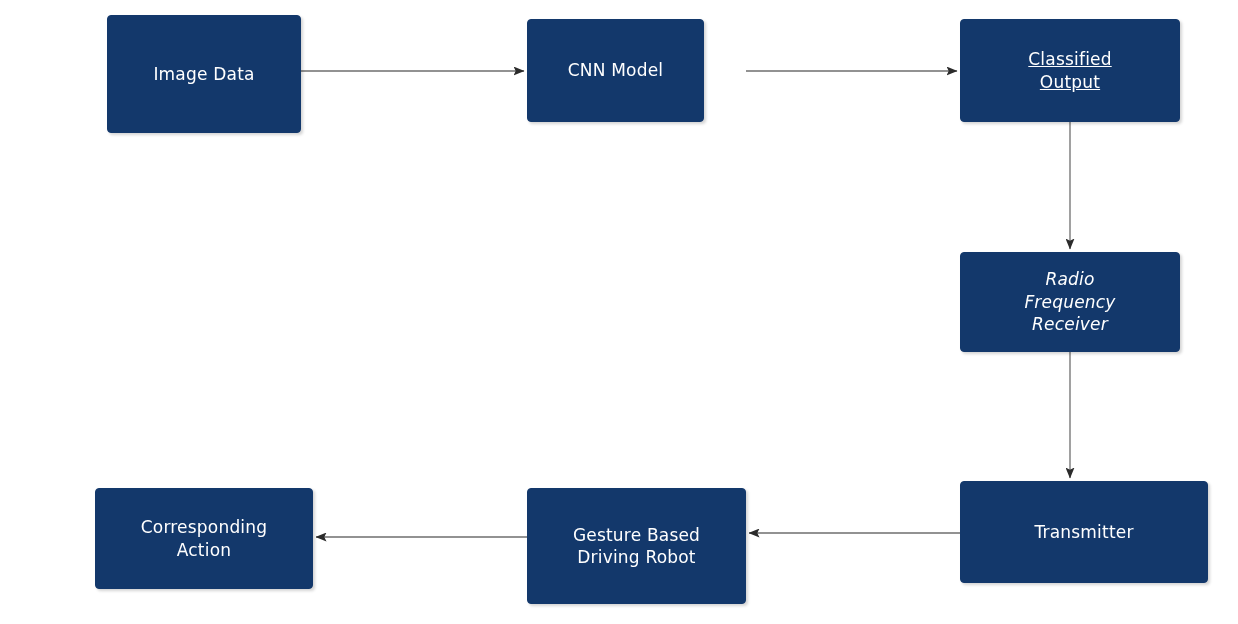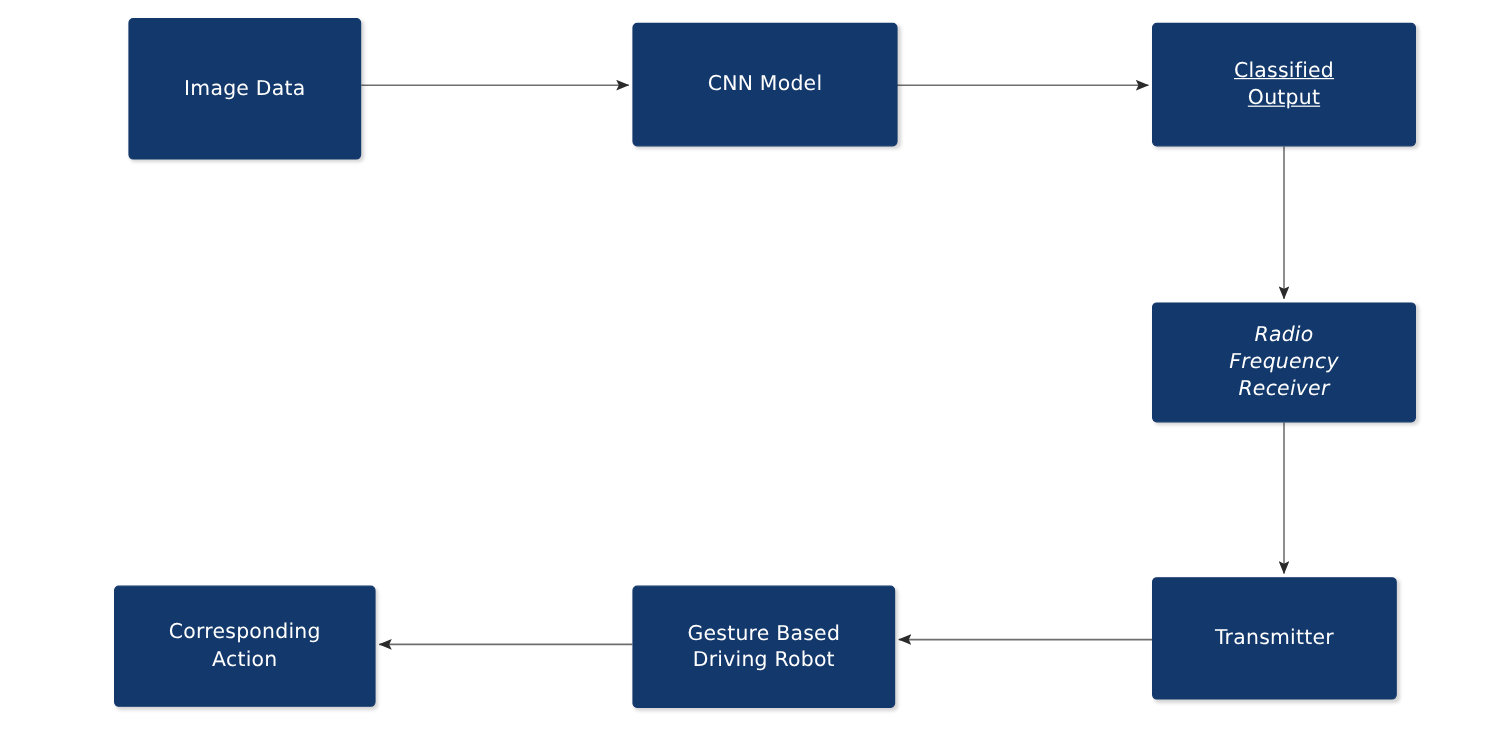--- a/index.html
+++ b/index.html
@@ -70,40 +70,40 @@
       <line x1="1070" y1="352" x2="1070" y2="478" marker-end="url(#ah)"></line>
       <line x1="960" y1="533" x2="749" y2="533" marker-end="url(#ah)"></line>
       <line x1="527" y1="537" x2="316" y2="537" marker-end="url(#ah)"></line>
     </g>
   </svg>
 
   <div class="node" style="left:107px; top:15px; width:194px; height:118px;">
     <span class="node-label">Image Data</span>
   </div>
 
-  <div class="node" style="left:527px; top:19px; width:221px; height:103px;">
+  <div class="node" style="left:527px; top:19px; width:177px; height:103px;">
     <span class="node-label">CNN Model</span>
   </div>
 
   <div class="node" style="left:960px; top:19px; width:220px; height:103px;text-decoration:underline;">
     <span class="node-label">Classified
 Output</span>
   </div>
 
   <div class="node" style="left:960px; top:252px; width:220px; height:100px;font-style:italic;">
     <span class="node-label">Radio
 Frequency
 Receiver</span>
   </div>
 
-  <div class="node" style="left:960px; top:481px; width:204px; height:102px;">
+  <div class="node" style="left:960px; top:481px; width:248px; height:102px;">
     <span class="node-label">Transmitter</span>
   </div>
 
-  <div class="node" style="left:527px; top:488px; width:219px; height:102px;">
+  <div class="node" style="left:527px; top:488px; width:219px; height:116px;">
     <span class="node-label">Gesture Based
 Driving Robot</span>
   </div>
 
   <div class="node" style="left:95px; top:488px; width:218px; height:101px;">
     <span class="node-label">Corresponding
 Action</span>
   </div>
 
 </div>

